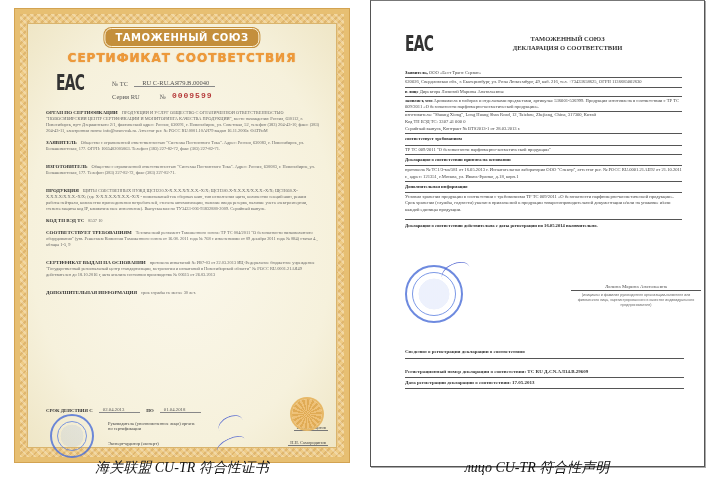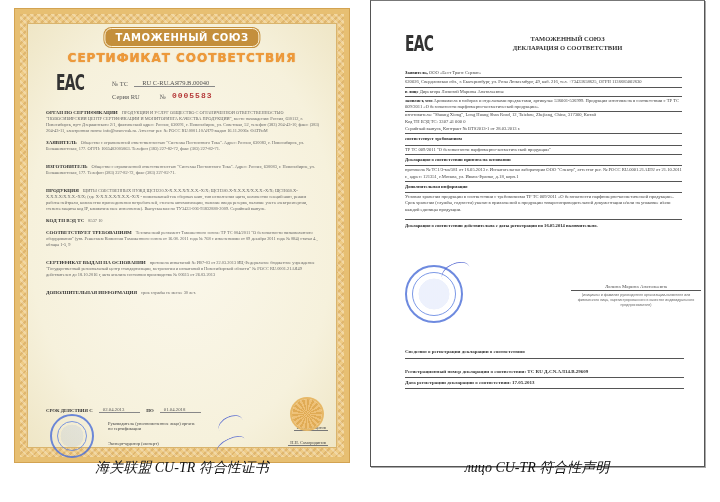--- a/index.html
+++ b/index.html
@@ -139,21 +139,21 @@
     <span class="eac-logo">EAC</span>
 
     <div class="cert-nums">
       <div class="row">
         <span>№ ТС</span>
         <span class="line">RU C-RU.АЯ79.В.00040</span>
       </div>
       <div class="row">
         <span>Серия RU</span>
         <span style="margin-left:14px">№</span>
-        <span class="serial">0005583</span>
+        <span class="serial">0009599</span>
       </div>
     </div>
 
     <div class="cert-body">
       <div class="cert-sec">
         <span class="lbl">ОРГАН ПО СЕРТИФИКАЦИИ</span><span>ПРОДУКЦИИ И УСЛУГ ОБЩЕСТВО С ОГРАНИЧЕННОЙ ОТВЕТСТВЕННОСТЬЮ "НОВОСИБИРСКИЙ ЦЕНТР СЕРТИФИКАЦИИ И МОНИТОРИНГА КАЧЕСТВА ПРОДУКЦИИ", место нахождения: Россия, 630112, г. Новосибирск, пр-т Дзержинского 2/1, фактический адрес: Россия, 630091, г. Новосибирск, ул. Советская, 52, телефон (383) 204-43-10, факс: (383) 204-43-11, электронная почта: info@ncsm-nsk.ru. Аттестат рег. № РОСС RU.0001.10АЯ79 выдан 16.11.2006г. ФАТРиМ</span>
       </div>
       <div class="cert-sec gap-lg">
         <span class="lbl">ЗАЯВИТЕЛЬ</span><span>Общество с ограниченной ответственностью "Системы Постоянного Тока". Адрес: Россия, 630083, г. Новосибирск, ул. Большевистская, 177. ОГРН: 1065402005063. Телефон (383) 227-82-72, факс (383) 227-82-71.</span>
       </div>

